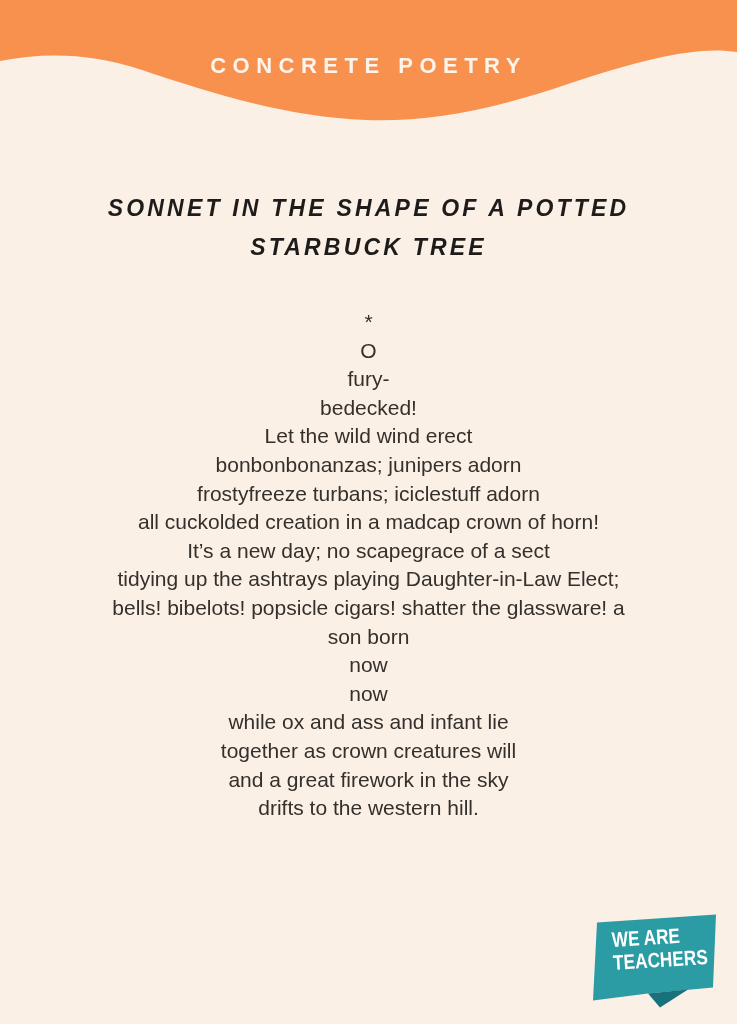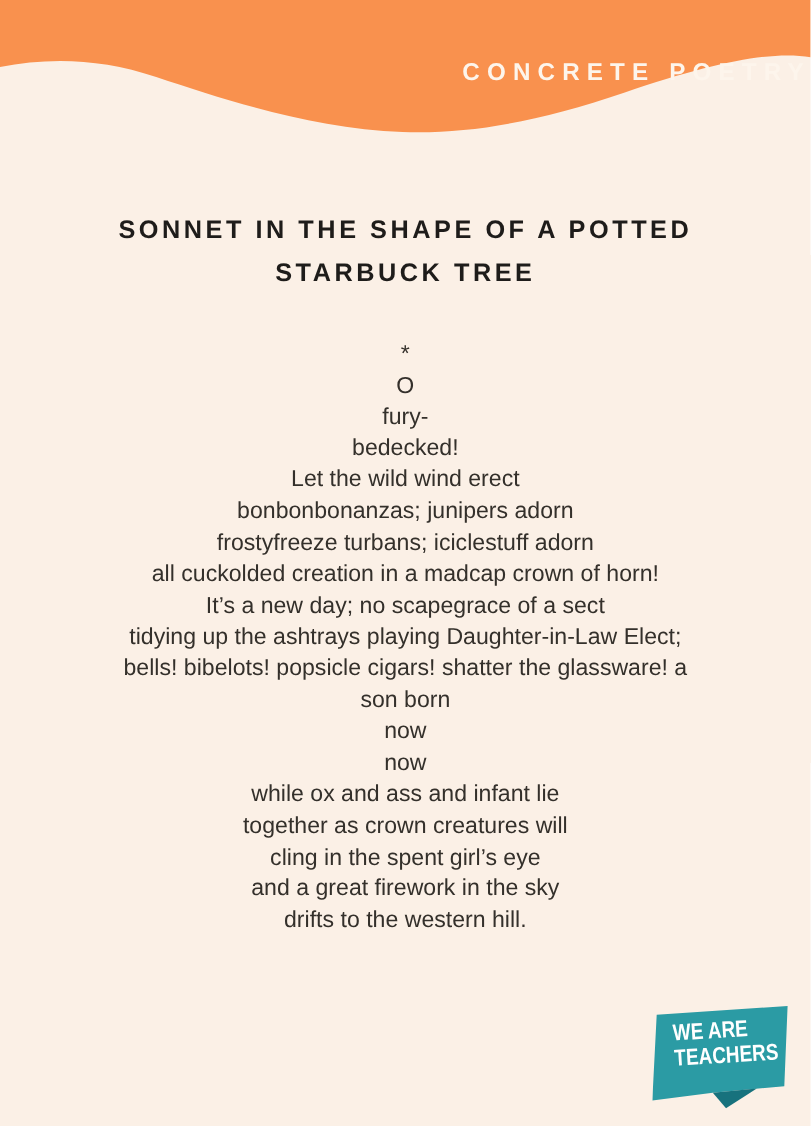--- a/index.html
+++ b/index.html
@@ -28,34 +28,35 @@
   .header-wave {
     position: absolute;
     top: 0; left: 0;
     width: 737px; height: 130px;
     display: block;
   }
   .header-label {
     position: absolute;
     top: 53px; left: 0;
     width: 737px;
-    text-align: right;
+    text-align: center;
     font-size: 22px;
     font-weight: 800;
     letter-spacing: 6.5px;
     color: var(--header-text);
   }
 
   
   .title-block {
     position: absolute;
     top: 189px; left: 0;
     width: 737px;
     text-align: center;
     color: var(--title-text);
+    font-style: italic;
   }
   .title-line {
     font-size: 23px;
     font-weight: 800;
     letter-spacing: 3.2px;
     line-height: 39px;
     white-space: nowrap;
   }
   .byline {
     margin-top: 7px;
@@ -131,21 +132,20 @@
       <div class="poem-line">frostyfreeze turbans; iciclestuff adorn</div>
       <div class="poem-line">all cuckolded creation in a madcap crown of horn!</div>
       <div class="poem-line">It’s a new day; no scapegrace of a sect</div>
       <div class="poem-line">tidying up the ashtrays playing Daughter-in-Law Elect;</div>
       <div class="poem-line">bells! bibelots! popsicle cigars! shatter the glassware! a</div>
       <div class="poem-line">son born</div>
       <div class="poem-line">now</div>
       <div class="poem-line">now</div>
       <div class="poem-line">while ox and ass and infant lie</div>
       <div class="poem-line">together as crown creatures will</div>
-      <div class="poem-line">cling in the spent girl’s eye</div>
       <div class="poem-line">and a great firework in the sky</div>
       <div class="poem-line">drifts to the western hill.</div>
     </div>
 
   <div class="logo">
     <svg width="125" height="98" viewBox="0 0 125 95" xmlns="http://www.w3.org/2000/svg" aria-hidden="true">
       <polygon points="4,9 123,1 120,74 55,80 0,87" fill="#2B9BA4"></polygon>
       <polygon points="55,80 95,76 67,94" fill="#17727D"></polygon>
     </svg>
     <div class="logo-text">

